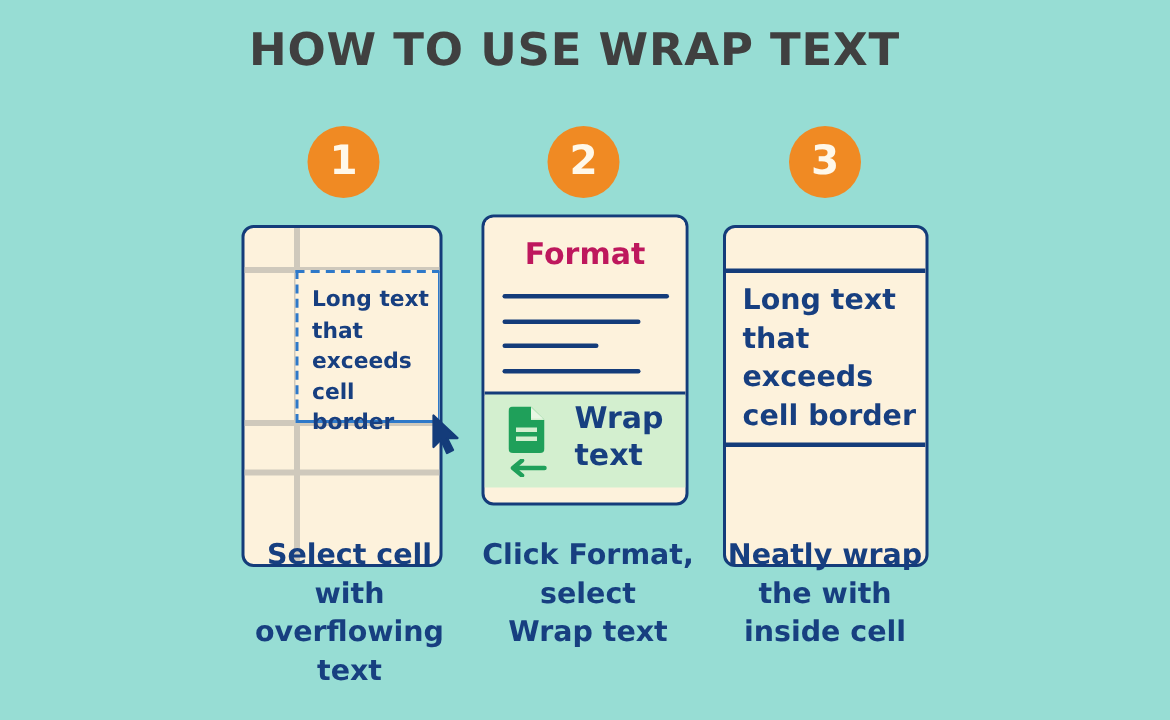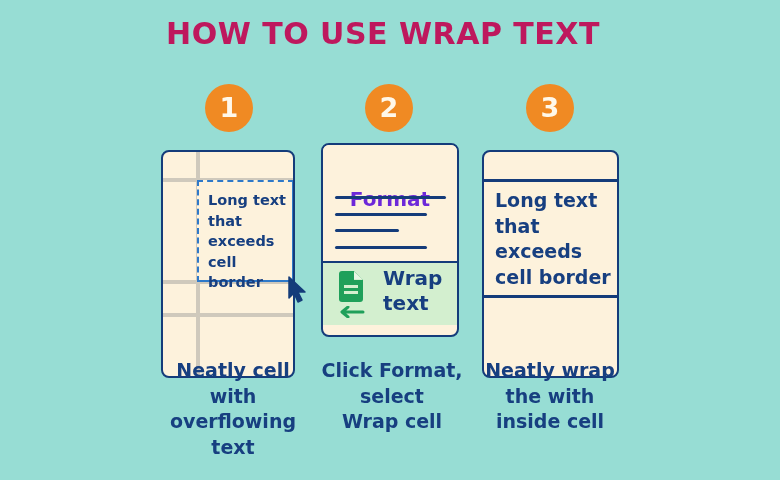--- a/index.html
+++ b/index.html
@@ -16,21 +16,21 @@
       color: #173f80;
     }
     .title {
       position: absolute;
       left: 0;
       width: 780px;
       top: 16px;
       text-align: center;
       font-size: 30px;
       font-weight: bold;
-      color: #be185d;
+      color: #404040;
       letter-spacing: 0.5px;
     }
     .title span { display: inline-block; transform: translateX(-7px); }
     .badge {
       position: absolute;
       width: 48px;
       height: 48px;
       border-radius: 50%;
       background: #f08a23;
       color: #fff8ea;
@@ -104,22 +104,21 @@
       background: #fdf2dc;
     }
     .format-label {
       position: absolute;
       left: 0;
       width: 100%;
       top: 12px;
       text-align: center;
       font-weight: bold;
       font-size: 20px;
-      color: #6d28d9;
-      margin-top: 30px;
+      color: #be185d;
     }
     .menu-line {
       position: absolute;
       height: 3px;
       background: #143c7a;
       border-radius: 2px;
       left: 12px;
     }
     .card2-divider {
       position: absolute;
@@ -205,21 +204,21 @@
   <div class="sel-cell">
     <div class="cell-text">Long text
 that
 exceeds
 cell border</div>
   </div>
 </div>
 <svg class="cursor" viewBox="0 0 22 28">
   <path d="M2 1 L2 22 L7 17 L11 26 L15 24 L11 16 L18 16 Z" fill="#143c7a" stroke="#143c7a" stroke-width="1.5" stroke-linejoin="round"></path>
 </svg>
-<div class="caption" style="left:148px;">Neatly cell
+<div class="caption" style="left:148px;">Select cell
 with
 overflowing
 text</div>
 
 <div class="badge" style="left:365px; top:84px;">2</div>
 <div class="card" style="left:321px; top:143px; height:194px; width:138px;">
   <div class="card2-top">
     <div class="format-label">Format</div>
     <div class="menu-line" style="top:51px; width:111px;"></div>
     <div class="menu-line" style="top:68px; width:92px;"></div>
@@ -236,21 +235,21 @@
       <rect x="5" y="20" width="14" height="3" fill="#d3efcf"></rect>
     </svg>
     <svg class="arrow-icon" viewBox="0 0 26 12">
       <path d="M24 6 H4 M9 1 L3 6 L9 11" fill="none" stroke="#1fa05a" stroke-width="3" stroke-linecap="round" stroke-linejoin="round"></path>
     </svg>
     <div class="wrap-label">Wrap text</div>
   </div>
 </div>
 <div class="caption" style="left:307px;">Click Format,
 select
-Wrap cell</div>
+Wrap text</div>
 
 <div class="badge" style="left:526px; top:84px;">3</div>
 <div class="card" style="left:482px; width:137px;">
   <div class="row-line" style="top:27px;"></div>
   <div class="row-line" style="top:143px;"></div>
   <div class="wrapped-text">Long text
 that
 exceeds
 cell border</div>
 </div>

